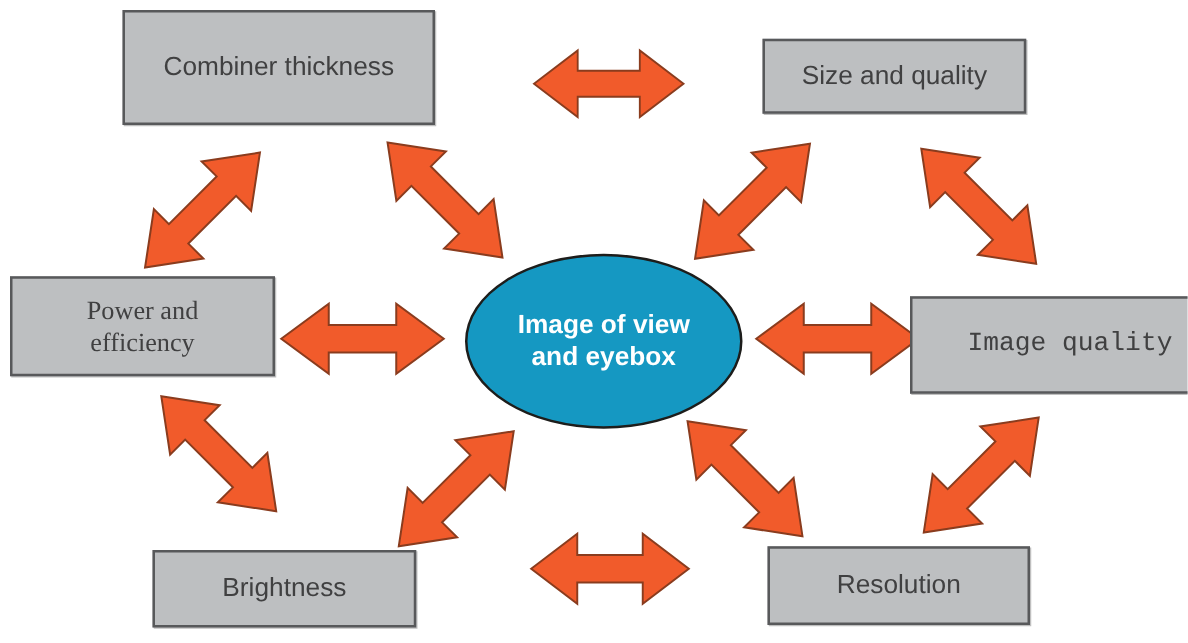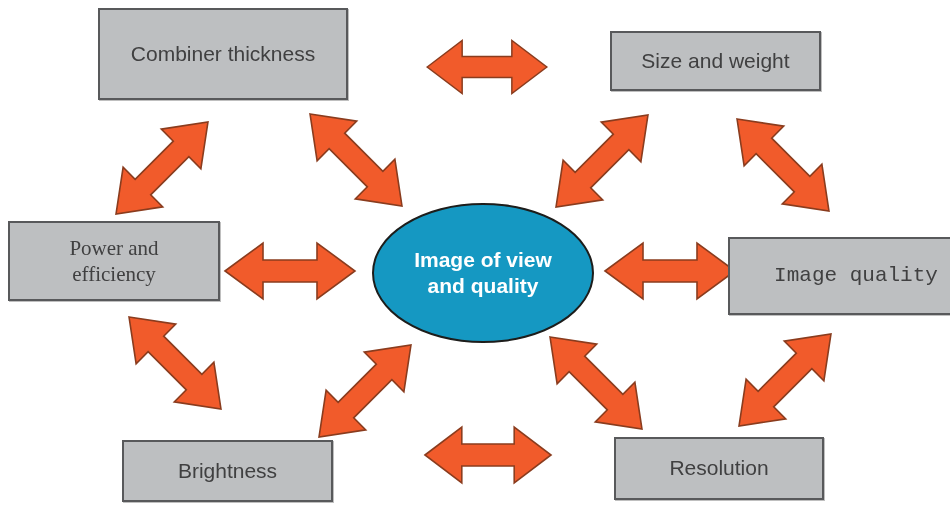--- a/index.html
+++ b/index.html
@@ -100,37 +100,37 @@
     <use href="#dblArrow" transform="translate(488 455) rotate(0) scale(0.97 1)"></use>
     <use href="#dblArrow" transform="translate(596 383) rotate(45)"></use>
     <use href="#dblArrow" transform="translate(785 380) rotate(-45)"></use>
   </svg>
 
   <div class="node" id="node-combiner-thickness">
     <span class="lbl">Combiner thickness</span>
   </div>
 
   <div class="node" id="node-size-and-weight">
-    <span class="lbl">Size and weight</span>
+    <span class="lbl">Size and quality</span>
   </div>
 
   <div class="node narrow" id="node-power-and-efficiency">
     <span class="lbl">Power and efficiency</span>
   </div>
 
   <div class="node" id="node-image-quality">
     <span class="lbl">Image quality</span>
   </div>
 
   <div class="node" id="node-resolution">
     <span class="lbl">Resolution</span>
   </div>
 
   <div class="node" id="node-brightness">
     <span class="lbl">Brightness</span>
   </div>
 
   <div class="center-ellipse">
     <span>Image of view</span>
-    <span>and quality</span>
+    <span>and eyebox</span>
   </div>
 
 </div>
 
 </body></html>

